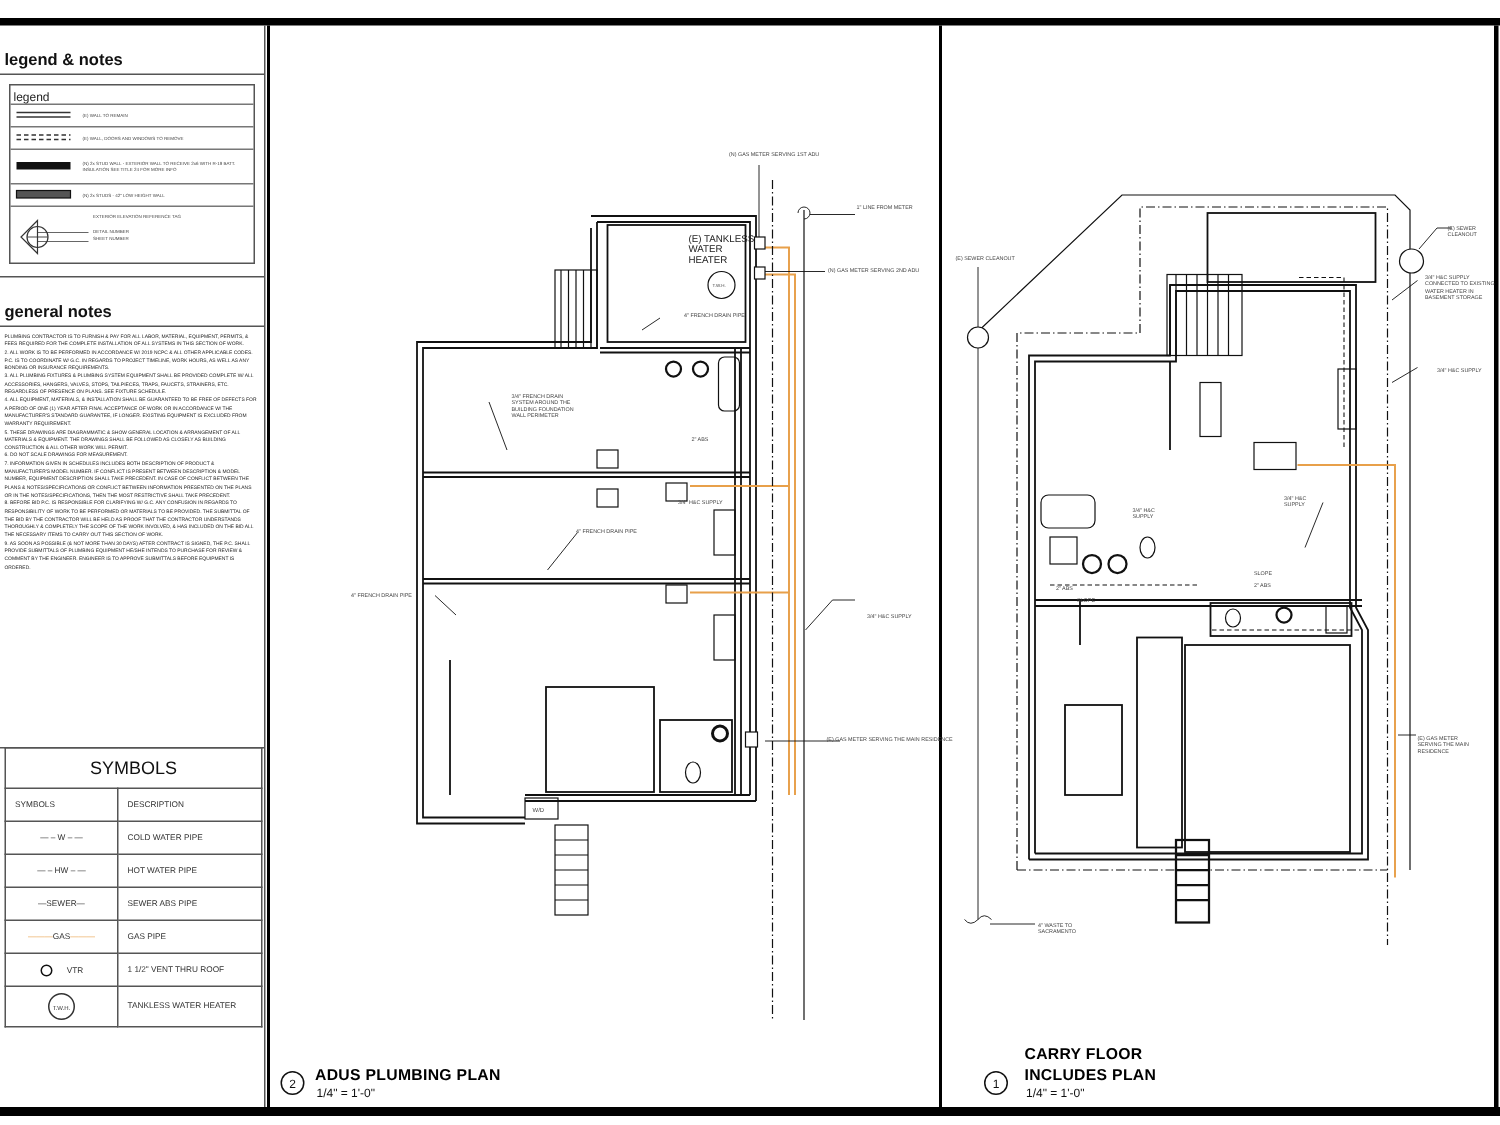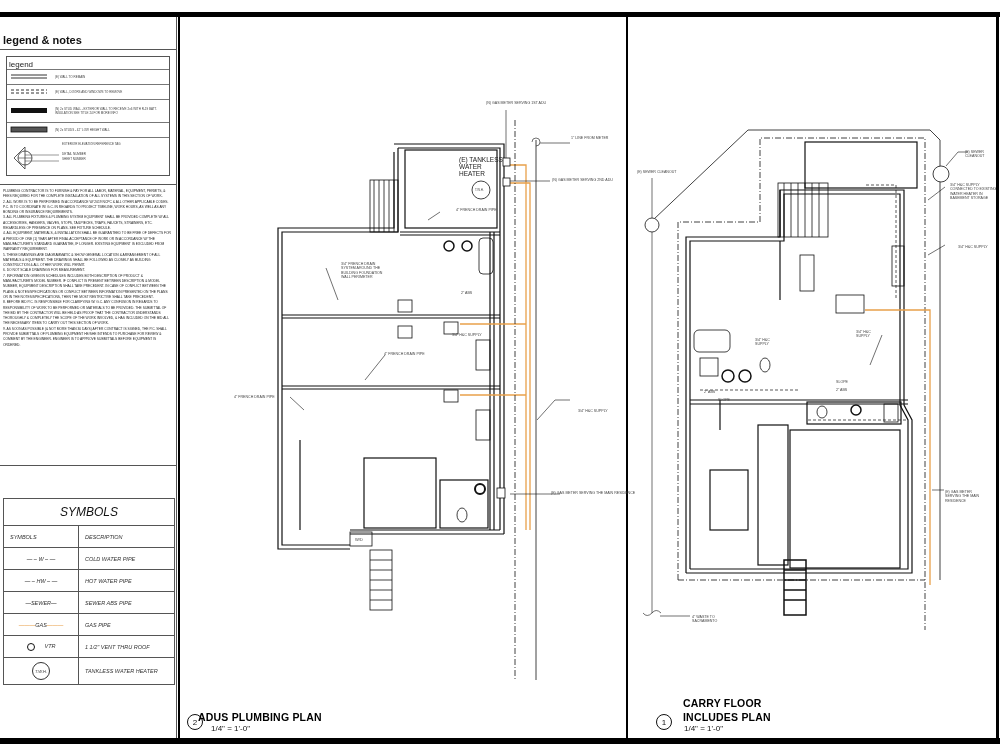--- a/index.html
+++ b/index.html
@@ -9,21 +9,21 @@
   .bottomgap{position:absolute;left:0;top:744px;width:1000px;height:6px;background:#fff;}
   .leftcol{position:absolute;left:0;top:17px;width:176px;height:721px;border-right:1px solid #555;}
   .vdiv{position:absolute;top:17px;height:721px;width:2px;background:#000;}
   .sec-title{font-weight:bold;font-size:11px;padding:4px 2px 3px 3px;border-bottom:1px solid #555;margin-top:13px;}
   .legend-box{margin:6px 6px 6px 6px;border:1px solid #555;}
   .legend-row{border-bottom:1px solid #777;height:14px;display:flex;align-items:center;font-size:3px;color:#444;}
   .legend-row:last-child{border-bottom:none;}
   .legend-head{font-size:8px;color:#222;padding-left:2px;font-family:"Liberation Sans Narrow","Liberation Sans",sans-serif;}
   .lg-sym{width:40px;margin:0 4px;}
   .notes-box{padding:4px 3px;font-size:3.3px;line-height:5.3px;color:#222;text-transform:uppercase;height:272px;overflow:hidden;border-bottom:1px solid #555;}
-  .sym-table{position:absolute;left:3px;top:498px;width:172px;border:1px solid #555;border-collapse:collapse;font-style:italic;}
+  .sym-table{position:absolute;left:3px;top:498px;width:172px;border:1px solid #555;border-collapse:collapse;}
   .sym-table td{border:1px solid #555;font-size:5.5px;color:#333;height:21px;padding:0 6px;}
   .sym-title{text-align:center;font-size:12px !important;color:#111 !important;height:26px !important;}
   .plan-title{position:absolute;font-weight:900;font-size:10.5px;letter-spacing:0.2px;color:#000;}
   .plan-scale{position:absolute;font-size:8px;color:#111;}
   .plan-num{position:absolute;width:14px;height:14px;border:1px solid #111;border-radius:50%;font-size:8px;display:flex;align-items:center;justify-content:center;}
   .label{position:absolute;font-size:3.6px;line-height:4.4px;color:#444;text-transform:uppercase;white-space:nowrap;}
   .big-label{position:absolute;font-size:6.5px;line-height:7px;color:#222;text-transform:uppercase;}
   svg{position:absolute;overflow:visible;}
 </style>
 </head>
@@ -72,20 +72,21 @@
         <line x1="7" y1="14" x2="21" y2="14" stroke="#333" stroke-width="0.6"></line>
         <line x1="14" y1="11" x2="48" y2="11" stroke="#333" stroke-width="0.5"></line>
         <line x1="14" y1="17" x2="48" y2="17" stroke="#333" stroke-width="0.5"></line>
       </svg>
       <span class="label" style="left:55px;top:4px;font-size:3px">EXTERIOR ELEVATION REFERENCE TAG</span>
       <span class="label" style="left:55px;top:14px;font-size:3px">DETAIL NUMBER</span>
       <span class="label" style="left:55px;top:19px;font-size:3px">SHEET NUMBER</span>
     </div>
   </div>
   <div style="border-top:1px solid #555;margin-top:8px;"></div>
+  <div class="sec-title">general notes</div>
   <div class="notes-box">
     <div>PLUMBING CONTRACTOR IS TO FURNISH &amp; PAY FOR ALL LABOR, MATERIAL, EQUIPMENT, PERMITS, &amp; FEES REQUIRED FOR THE COMPLETE INSTALLATION OF ALL SYSTEMS IN THIS SECTION OF WORK.</div>
     <div>2. ALL WORK IS TO BE PERFORMED IN ACCORDANCE W/ 2019 NCPC &amp; ALL OTHER APPLICABLE CODES. P.C. IS TO COORDINATE W/ G.C. IN REGARDS TO PROJECT TIMELINE, WORK HOURS, AS WELL AS ANY BONDING OR INSURANCE REQUIREMENTS.</div>
     <div>3. ALL PLUMBING FIXTURES &amp; PLUMBING SYSTEM EQUIPMENT SHALL BE PROVIDED COMPLETE W/ ALL ACCESSORIES, HANGERS, VALVES, STOPS, TAILPIECES, TRAPS, FAUCETS, STRAINERS, ETC. REGARDLESS OF PRESENCE ON PLANS. SEE FIXTURE SCHEDULE.</div>
     <div>4. ALL EQUIPMENT, MATERIALS, &amp; INSTALLATION SHALL BE GUARANTEED TO BE FREE OF DEFECTS FOR A PERIOD OF ONE (1) YEAR AFTER FINAL ACCEPTANCE OF WORK OR IN ACCORDANCE W/ THE MANUFACTURER'S STANDARD GUARANTEE, IF LONGER. EXISTING EQUIPMENT IS EXCLUDED FROM WARRANTY REQUIREMENT.</div>
     <div>5. THESE DRAWINGS ARE DIAGRAMMATIC &amp; SHOW GENERAL LOCATION &amp; ARRANGEMENT OF ALL MATERIALS &amp; EQUIPMENT. THE DRAWINGS SHALL BE FOLLOWED AS CLOSELY AS BUILDING CONSTRUCTION &amp; ALL OTHER WORK WILL PERMIT.</div>
     <div>6. DO NOT SCALE DRAWINGS FOR MEASUREMENT.</div>
     <div>7. INFORMATION GIVEN IN SCHEDULES INCLUDES BOTH DESCRIPTION OF PRODUCT &amp; MANUFACTURER'S MODEL NUMBER. IF CONFLICT IS PRESENT BETWEEN DESCRIPTION &amp; MODEL NUMBER, EQUIPMENT DESCRIPTION SHALL TAKE PRECEDENT. IN CASE OF CONFLICT BETWEEN THE PLANS &amp; NOTES/SPECIFICATIONS OR CONFLICT BETWEEN INFORMATION PRESENTED ON THE PLANS OR IN THE NOTES/SPECIFICATIONS, THEN THE MOST RESTRICTIVE SHALL TAKE PRECEDENT.</div>
     <div>8. BEFORE BID P.C. IS RESPONSIBLE FOR CLARIFYING W/ G.C. ANY CONFUSION IN REGARDS TO RESPONSIBILITY OF WORK TO BE PERFORMED OR MATERIALS TO BE PROVIDED. THE SUBMITTAL OF THE BID BY THE CONTRACTOR WILL BE HELD AS PROOF THAT THE CONTRACTOR UNDERSTANDS THOROUGHLY &amp; COMPLETELY THE SCOPE OF THE WORK INVOLVED, &amp; HAS INCLUDED ON THE BID ALL THE NECESSARY ITEMS TO CARRY OUT THIS SECTION OF WORK.</div>
     <div>9. AS SOON AS POSSIBLE (&amp; NOT MORE THAN 30 DAYS) AFTER CONTRACT IS SIGNED, THE P.C. SHALL PROVIDE SUBMITTALS OF PLUMBING EQUIPMENT HE/SHE INTENDS TO PURCHASE FOR REVIEW &amp; COMMENT BY THE ENGINEER. ENGINEER IS TO APPROVE SUBMITTALS BEFORE EQUIPMENT IS ORDERED.</div>
@@ -233,21 +234,21 @@
 <span class="label" style="left:341px;top:262px;white-space:normal;width:50px">3/4" FRENCH DRAIN SYSTEM AROUND THE BUILDING FOUNDATION WALL PERIMETER</span>
 <span class="label" style="left:461px;top:291px">2" ABS</span>
 <span class="label" style="left:452px;top:333px">3/4" H&amp;C SUPPLY</span>
 <span class="label" style="left:384px;top:352px">4" FRENCH DRAIN PIPE</span>
 <span class="label" style="left:234px;top:395px">4" FRENCH DRAIN PIPE</span>
 <span class="label" style="left:578px;top:409px">3/4" H&amp;C SUPPLY</span>
 <span class="label" style="left:551px;top:491px">(E) GAS METER SERVING THE MAIN RESIDENCE</span>
 <span class="label" style="left:355px;top:538px;font-size:4px">W/D</span>
 
 <div class="plan-num" style="left:187px;top:714px">2</div>
-<div class="plan-title" style="left:198px;top:711px">ADUS PLUMBING PLAN</div>
+<div class="plan-title" style="left:210px;top:711px">ADUS PLUMBING PLAN</div>
 <div class="plan-scale" style="left:211px;top:724px">1/4" = 1'-0"</div>
 
 <svg style="left:628px;top:17px;width:368px;height:670px" viewBox="628 17 368 670">
 
   <polyline points="653,220 748,130 930,130 940,140 940,580" fill="none" stroke="#111" stroke-width="0.8"></polyline>
 
   <polyline points="678,580 678,222 760,222 760,138 925,138 925,630" fill="none" stroke="#111" stroke-width="0.8" stroke-dasharray="6,2,1,2"></polyline>
   <line x1="678" y1="580" x2="925" y2="580" stroke="#111" stroke-width="0.8" stroke-dasharray="6,2,1,2"></line>
   <g fill="none" stroke="#111" stroke-width="1.2">
 

